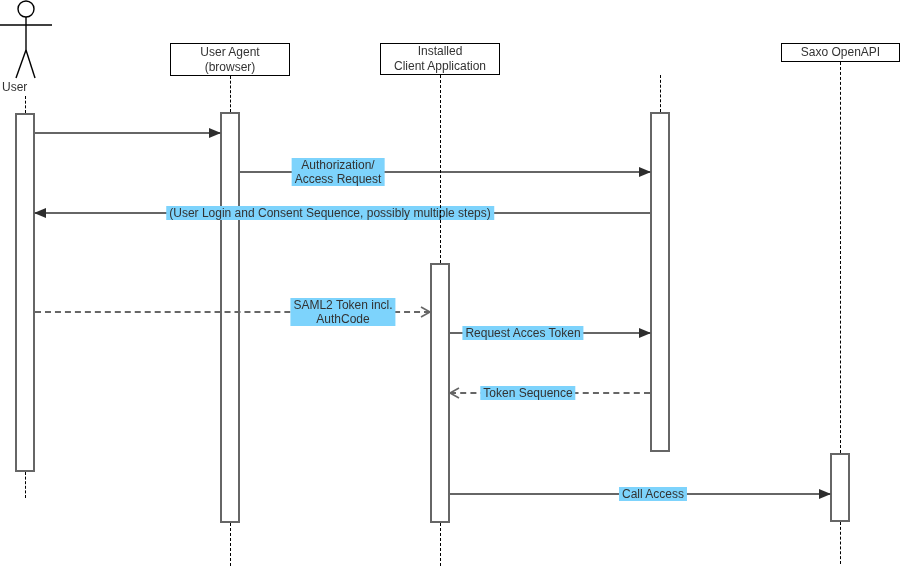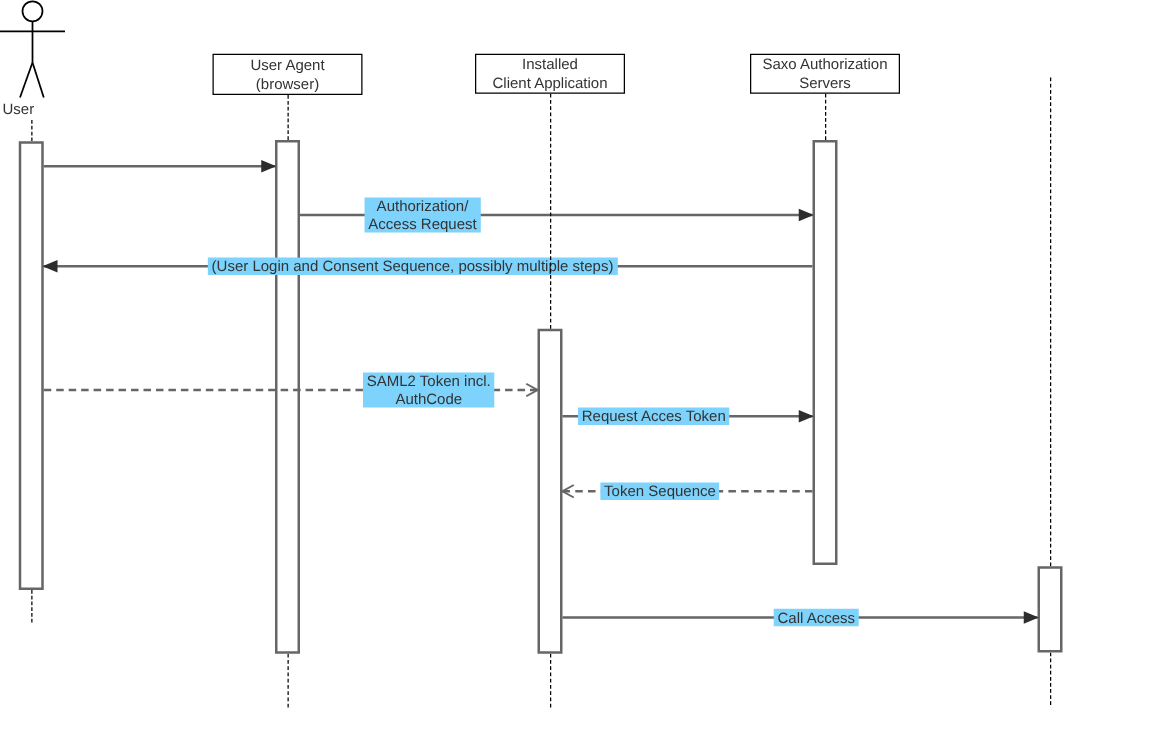--- a/index.html
+++ b/index.html
@@ -54,23 +54,22 @@
   <div class="actor-label">User</div>
 
   <div class="head-box" style="left:170px;top:43px;width:120px;height:33px;">
     <span>User Agent</span>
     <span>(browser)</span>
   </div>
   <div class="head-box" style="left:380px;top:43px;width:120px;height:32px;">
     <span>Installed</span>
     <span>Client Application</span>
   </div>
-  <div class="head-box" style="left:600px;top:43px;width:120px;height:32px;">
-    <span>Saxo Authorization</span>
-    <span>Servers</span>
+  <div class="head-box" style="left:781px;top:43px;width:119px;height:19px;">
+    <span>Saxo OpenAPI</span>
   </div>
 
   <div class="lifeline" style="left:25px;top:96px;height:17px;"></div>
   <div class="lifeline" style="left:25px;top:472px;height:26px;"></div>
   <div class="lifeline" style="left:230px;top:76px;height:36px;"></div>
   <div class="lifeline" style="left:230px;top:523px;height:43px;"></div>
   <div class="lifeline above-labels" style="left:440px;top:75px;height:188px;"></div>
   <div class="lifeline" style="left:440px;top:523px;height:43px;"></div>
   <div class="lifeline" style="left:660px;top:75px;height:37px;"></div>
   <div class="lifeline" style="left:840px;top:62px;height:391px;"></div>

